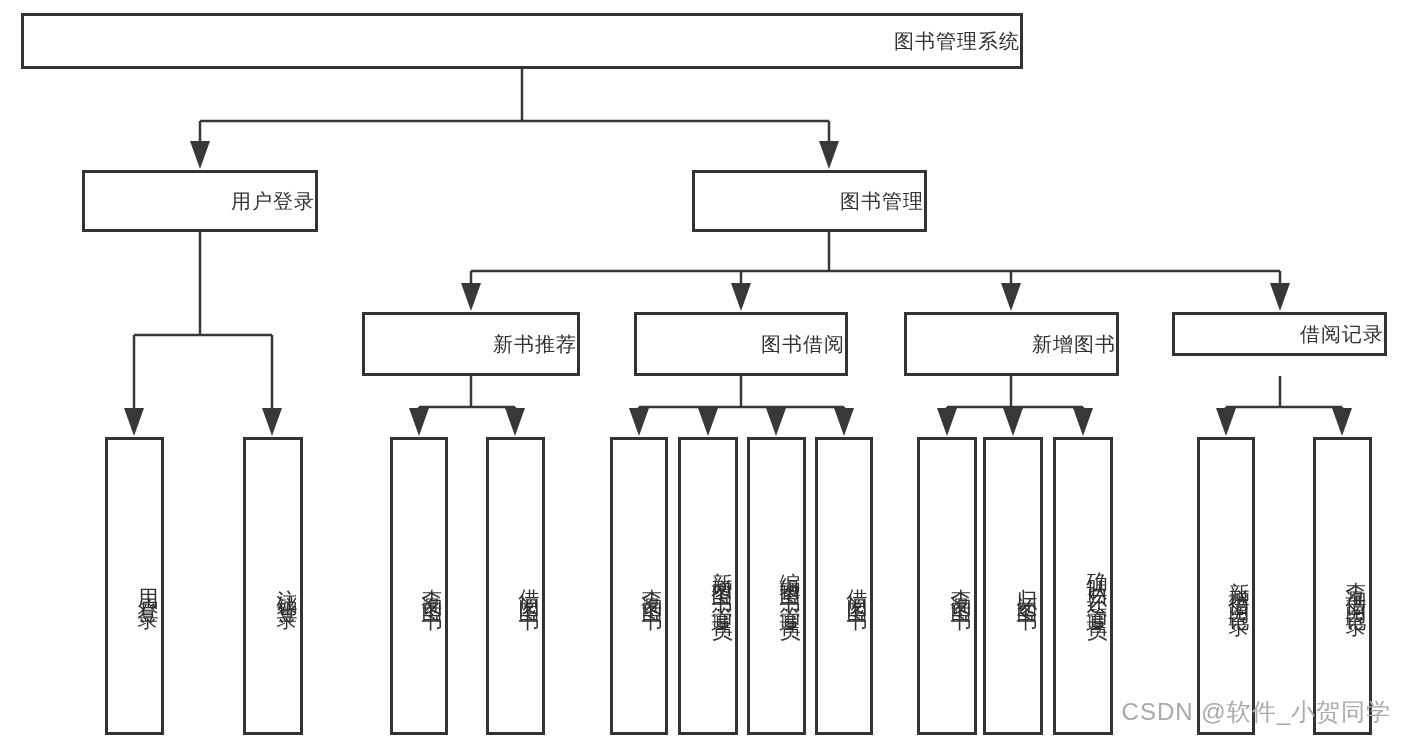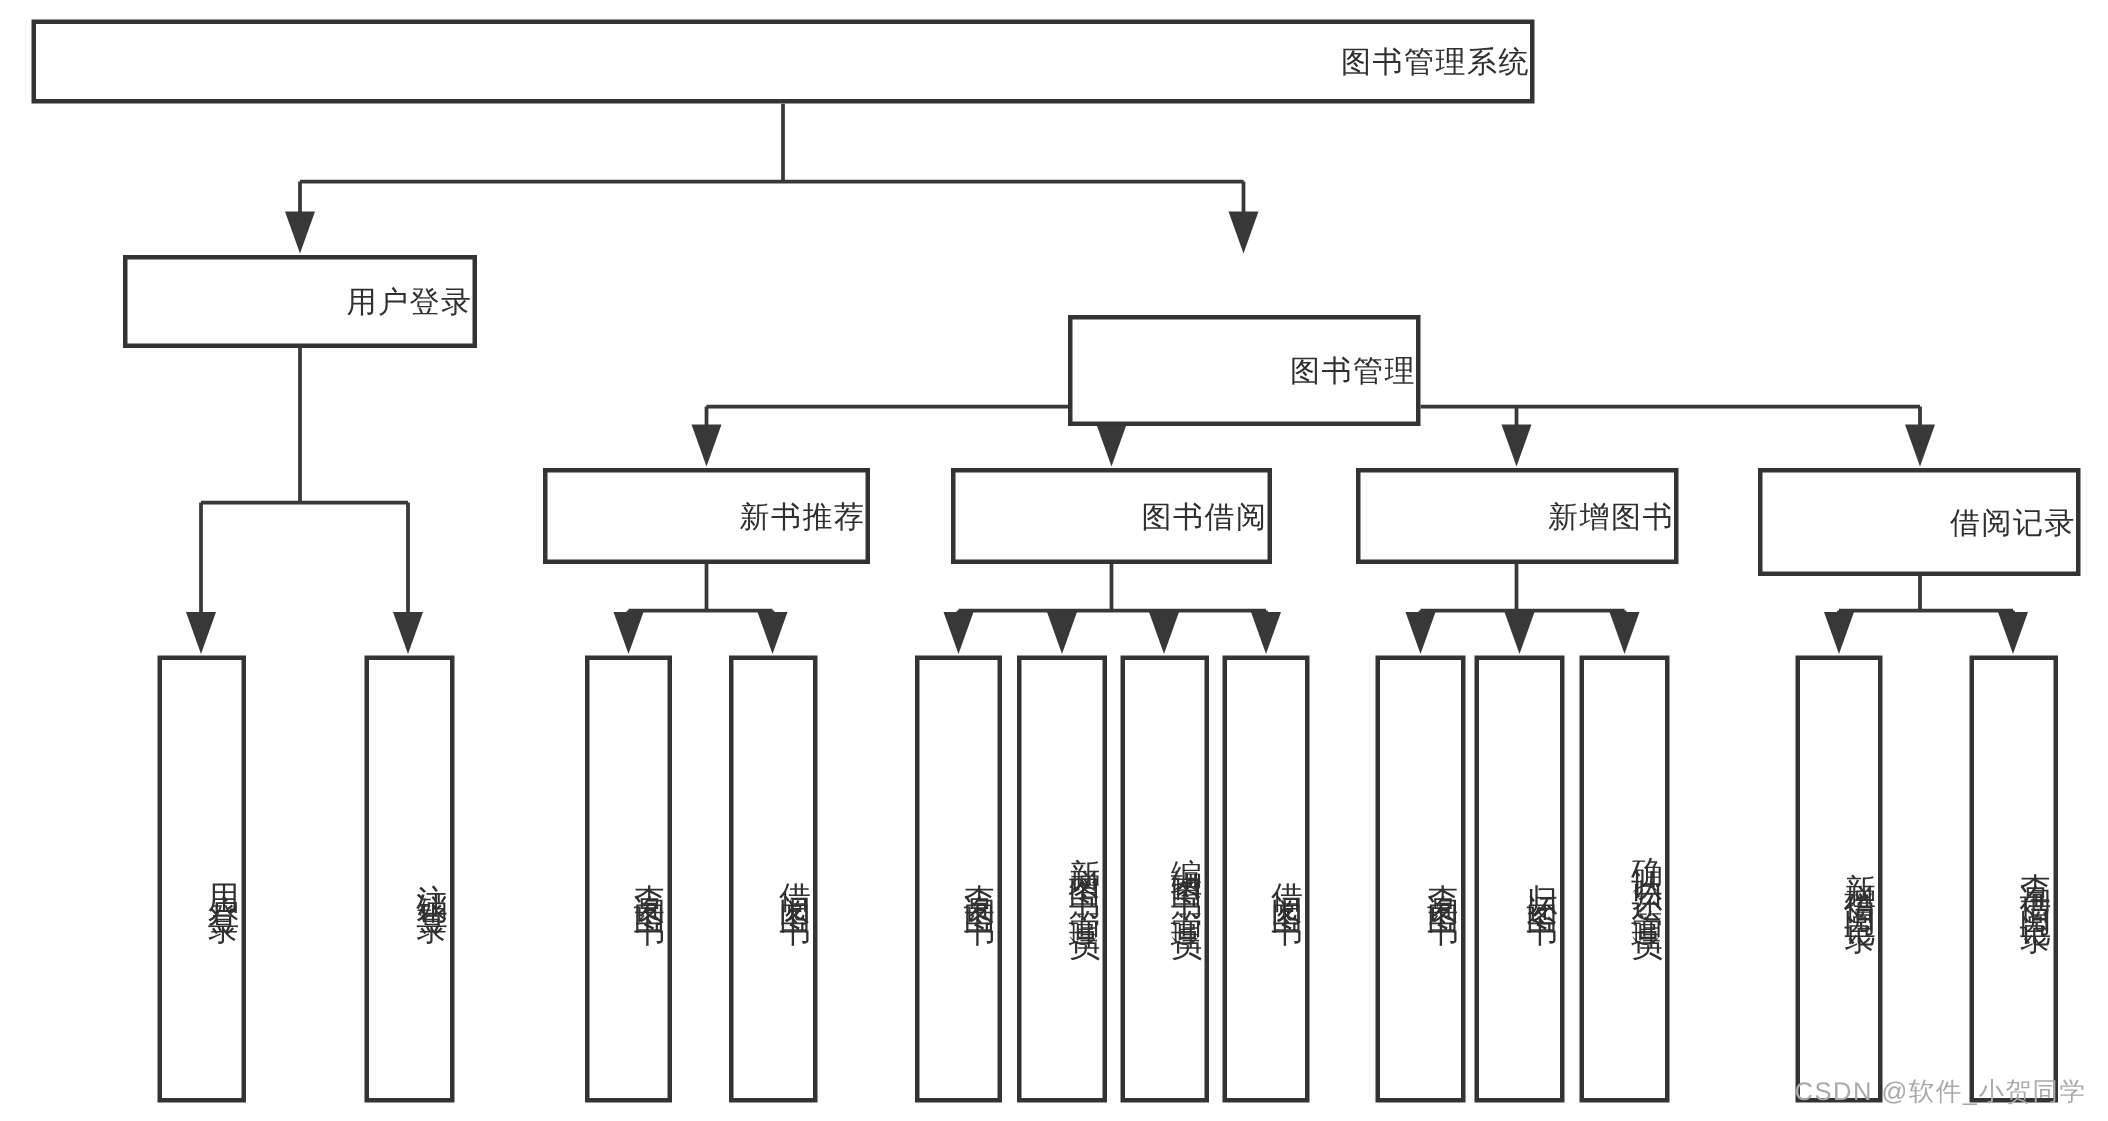--- a/index.html
+++ b/index.html
@@ -31,22 +31,22 @@
     writing-mode: vertical-rl;
     text-orientation: mixed;
     font-size: 21px;
     letter-spacing: 7px;
     line-height: 1.2;
     white-space: nowrap;
   }
   .watermark {
     position: absolute;
     right: 14px;
-    bottom: 8px;
-    font-size: 17px;
+    bottom: 19px;
+    font-size: 24px;
     letter-spacing: 1px;
     color: var(--watermark, #a9a9a9);
     z-index: 5;
   }
 </style>
 </head>
 <body>
 
 <div class="canvas">
 
@@ -80,34 +80,34 @@
     <polygon class="arrow" points="1332,408 1352,408 1342,436"></polygon>
   </svg>
 
   <div class="node root-node" style="left:21px; top:13px; width:1002px; height:56px;">
     <span>图书管理系统</span>
   </div>
 
   <div class="node h-node" style="left:82px; top:170px; width:236px; height:62px;">
     <span>用户登录</span>
   </div>
-  <div class="node h-node" style="left:712px; top:170px; width:235px; height:74px;margin-top:40px;">
+  <div class="node h-node" style="left:692px; top:170px; width:235px; height:62px;">
     <span>图书管理</span>
   </div>
 
   <div class="node h-node" style="left:362px; top:312px; width:218px; height:64px;">
     <span>新书推荐</span>
   </div>
   <div class="node h-node" style="left:634px; top:312px; width:214px; height:64px;">
     <span>图书借阅</span>
   </div>
   <div class="node h-node" style="left:904px; top:312px; width:215px; height:64px;">
     <span>新增图书</span>
   </div>
-  <div class="node h-node" style="left:1172px; top:312px; width:215px; height:72px;">
+  <div class="node h-node" style="left:1172px; top:312px; width:215px; height:44px;">
     <span>借阅记录</span>
   </div>
 
   <div class="node leaf" style="left:105px; width:59px;">
     <span class="vlabel">用户登录</span>
   </div>
   <div class="node leaf" style="left:243px; width:60px;">
     <span class="vlabel">注销登录</span>
   </div>
 

